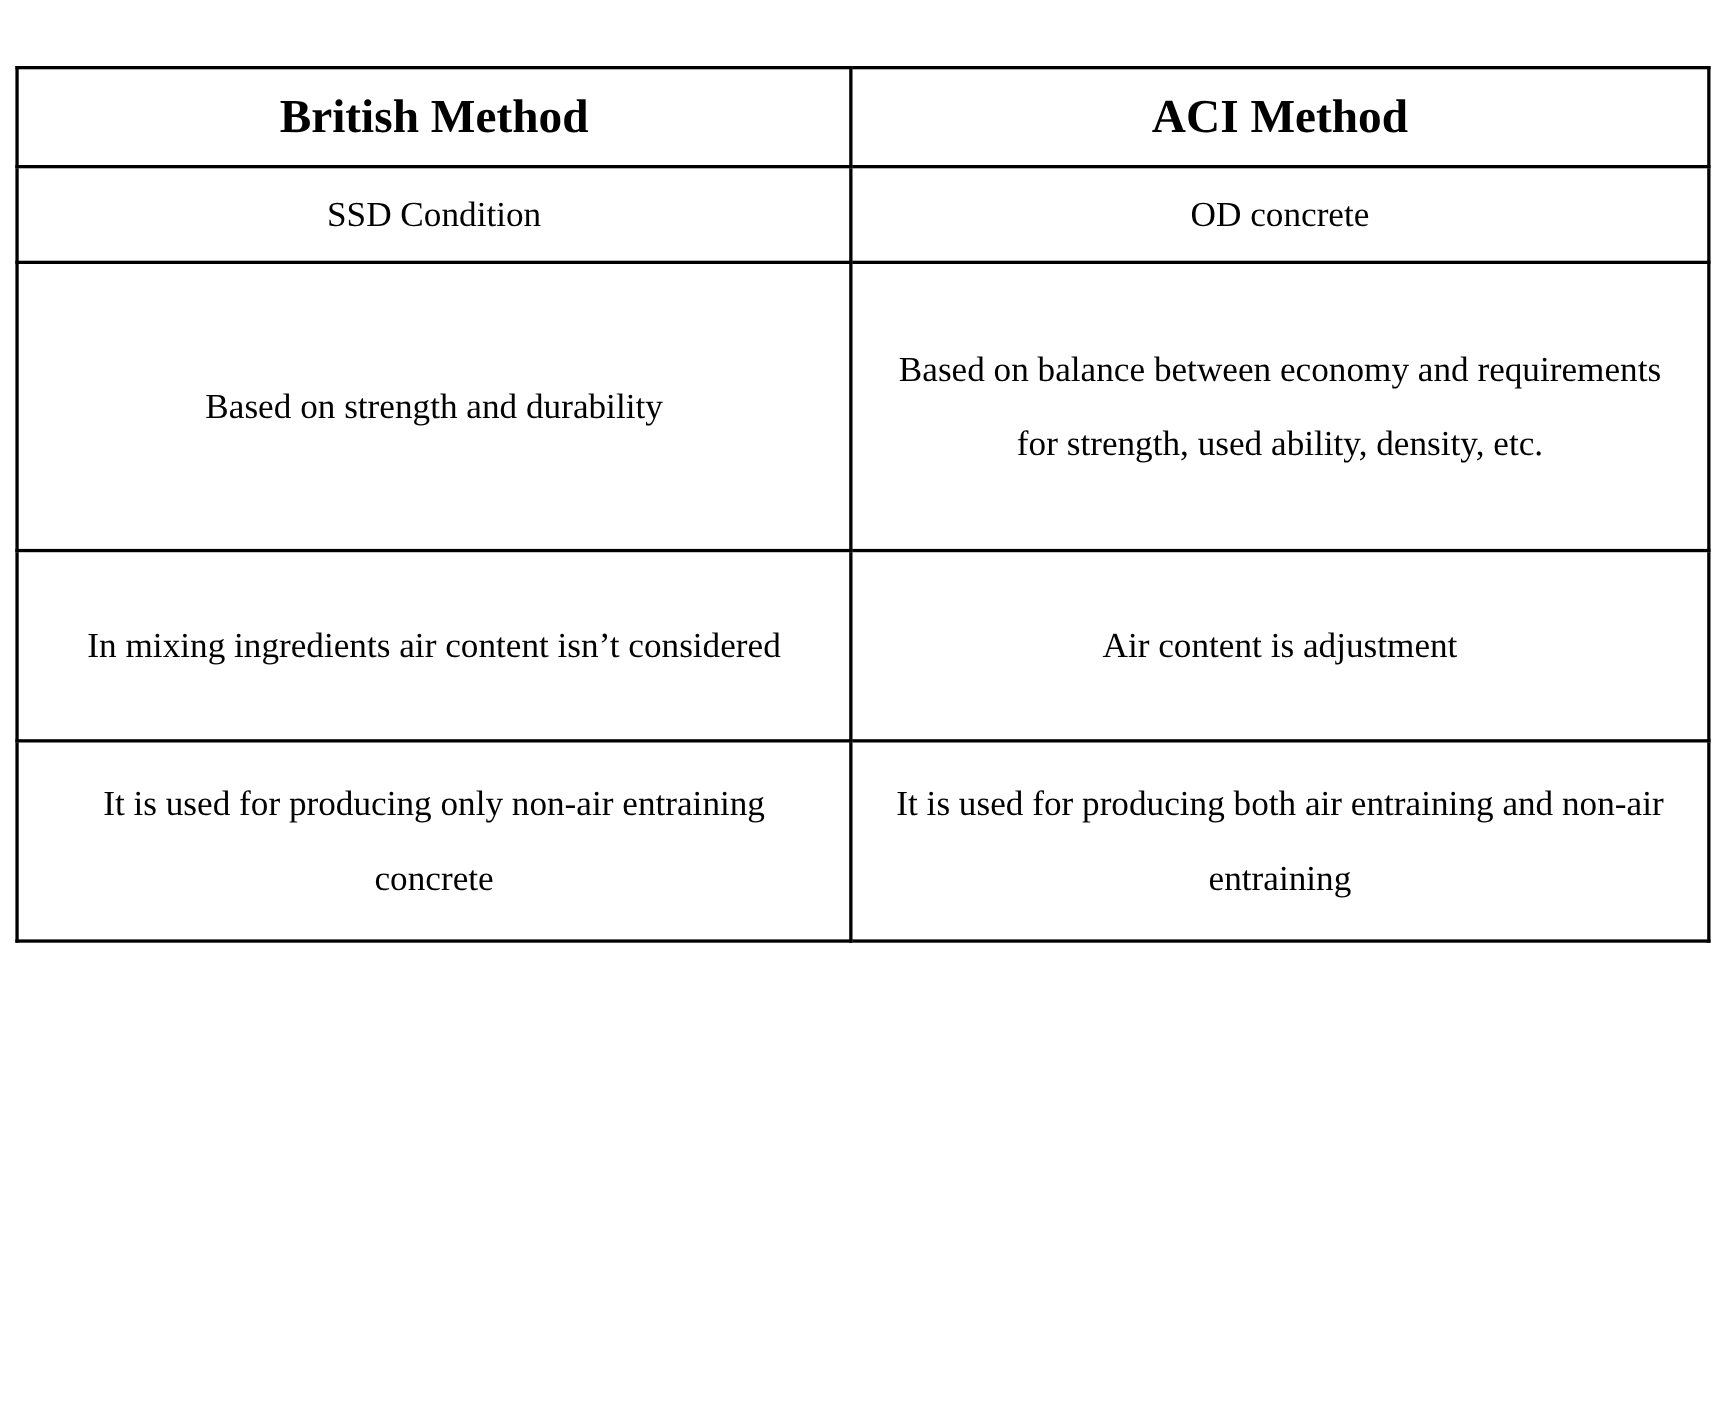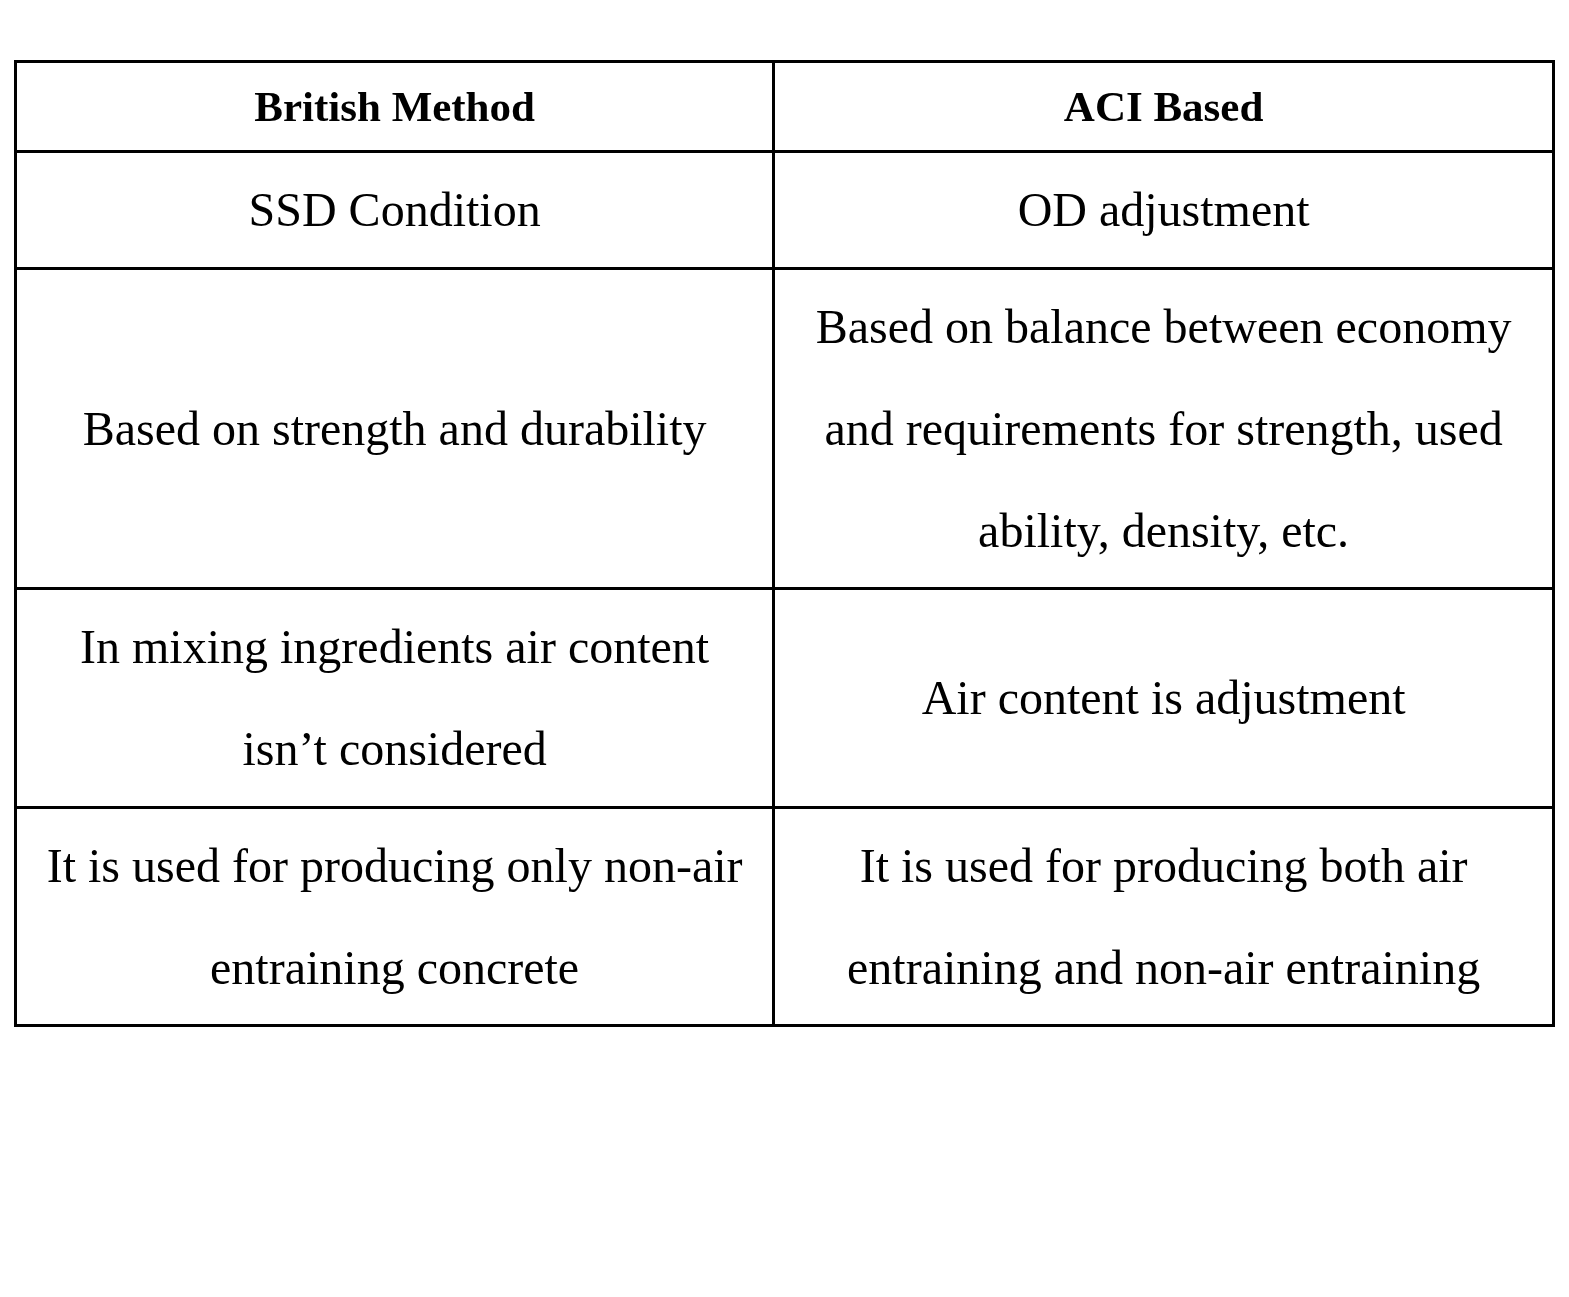--- a/index.html
+++ b/index.html
@@ -31,21 +31,21 @@
     box-sizing: border-box;
     overflow: hidden;
   }
   table.compare th {
     font-size: 43px;
     font-weight: bold;
     line-height: 1.75;
     height: 86px;
   }
   table.compare td {
-    font-size: 48px;
+    font-size: 32px;
     line-height: 2.12;
   }
   tr.r1 td { height: 87px; }
   tr.r2 td { height: 175px; }
   tr.r3 td { height: 262px; }
   tr.r4 td { height: 263px; }
   tr.r5 td { height: 173px; }
   tr.r6 td { height: 182px; }
   col.c-left  { width: 49.3%; }
   col.c-right { width: 50.7%; }
@@ -55,27 +55,27 @@
 
 <div class="page">
   <table class="compare">
     <colgroup>
       <col class="c-left">
       <col class="c-right">
     </colgroup>
     <thead>
       <tr>
         <th>British Method</th>
-        <th>ACI Based</th>
+        <th>ACI Method</th>
       </tr>
     </thead>
     <tbody>
       <tr class="r1">
         <td>SSD Condition</td>
-        <td>OD adjustment</td>
+        <td>OD concrete</td>
       </tr>
       <tr class="r3">
         <td>Based on strength and durability</td>
         <td>Based on balance between economy and requirements for strength, used ability, density, etc.</td>
       </tr>
       <tr class="r5">
         <td>In mixing ingredients air content isn’t considered</td>
         <td>Air content is adjustment</td>
       </tr>
       <tr class="r6">

